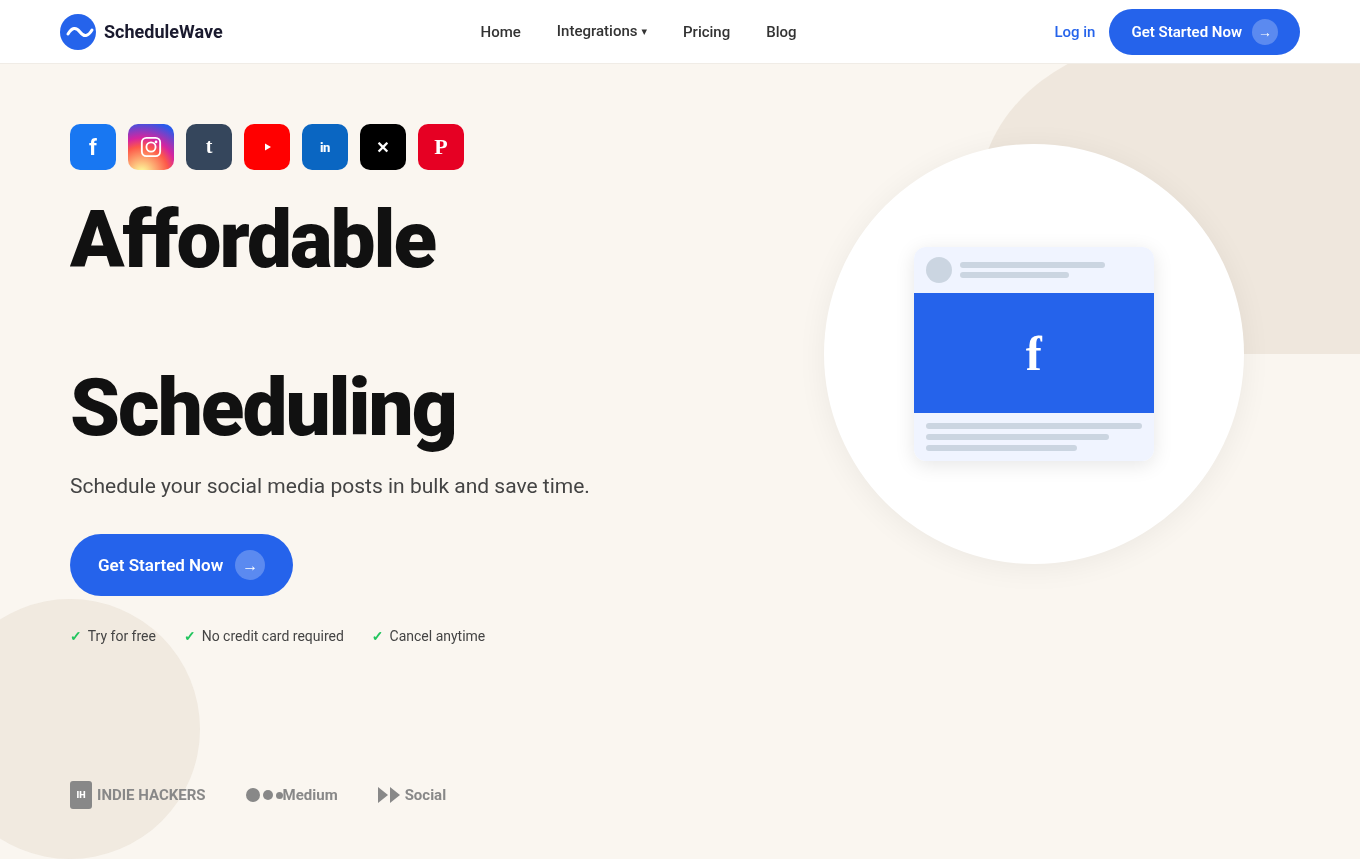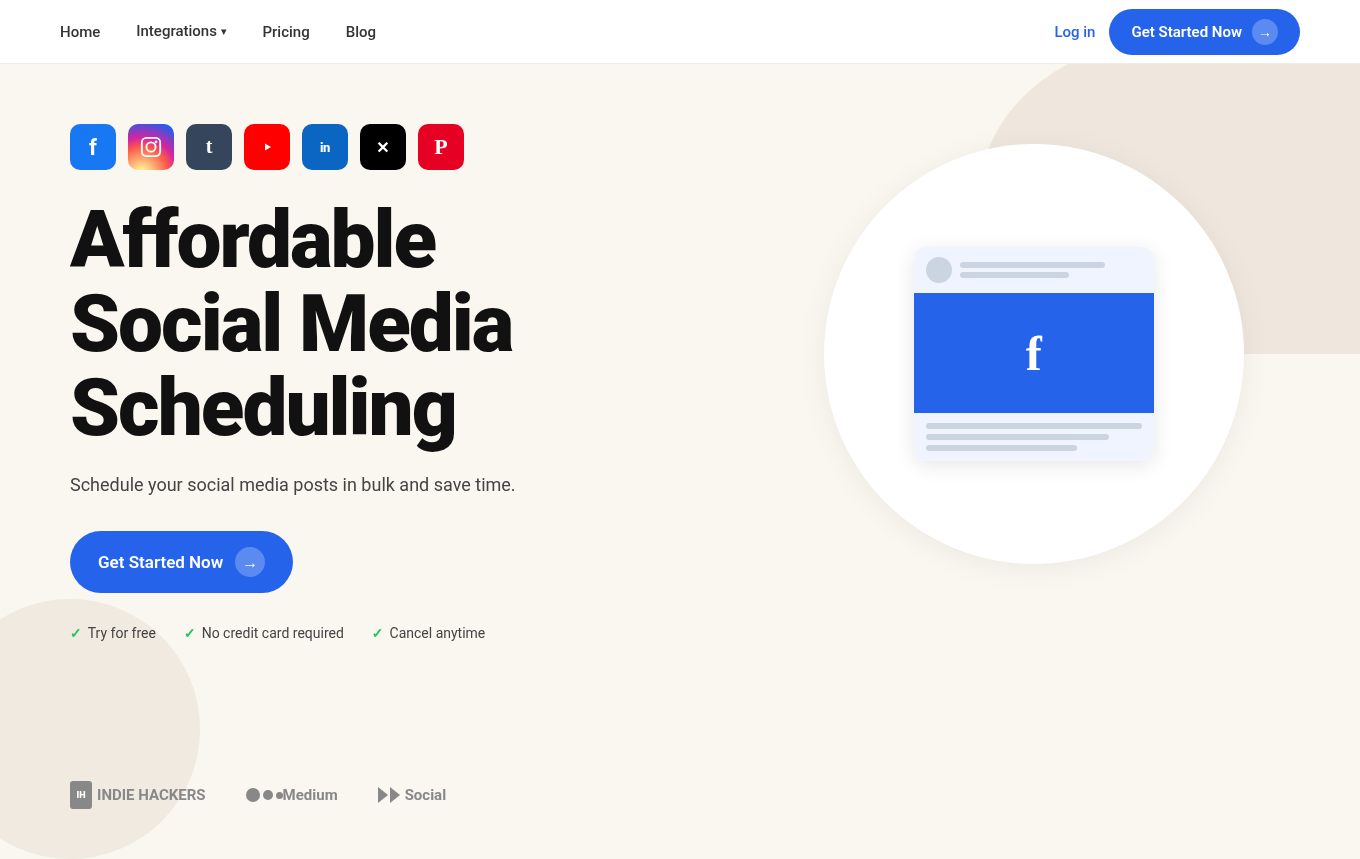--- a/index.html
+++ b/index.html
@@ -166,21 +166,21 @@
     .hero-headline {
       font-size: 80px;
       font-weight: 900;
       line-height: 1.05;
       color: #111;
       margin-bottom: 24px;
       letter-spacing: -2px;
     }
 
     .hero-sub {
-      font-size: 18px;
+      font-size: 21px;
       color: #444;
       margin-bottom: 36px;
       font-weight: 400;
     }
 
     .hero-cta {
       background: #2563eb;
       color: #fff;
       border: none;
       border-radius: 50px;
@@ -377,20 +377,27 @@
       height: 0;
       border-top: 8px solid transparent;
       border-bottom: 8px solid transparent;
       border-left: 10px solid #888;
     }
   </style>
 </head>
 <body>
 
 <nav>
+  <a href="#" class="nav-logo">
+    <svg class="logo-icon" viewBox="0 0 36 36">
+      <circle cx="18" cy="18" r="18" fill="#2563eb"></circle>
+      <path d="M8 20 Q14 10 20 18 Q26 26 32 16" stroke="#fff" stroke-width="3" fill="none" stroke-linecap="round"></path>
+    </svg>
+    <span class="logo-text">ScheduleWave</span>
+  </a>
 
   <ul class="nav-links">
     <li><a href="#">Home</a></li>
     <li>
       <a href="#" class="integrations-link">
         <span>Integrations</span>
         <span style="font-size:11px;">▾</span>
       </a>
     </li>
     <li><a href="#">Pricing</a></li>
@@ -428,21 +435,21 @@
         </svg>
       </div>
       <div class="social-icon si-linkedin" style="font-size:13px; font-weight:800; letter-spacing:-0.5px;">in</div>
       <div class="social-icon si-x" style="font-size:16px; font-weight:800;">✕</div>
       <div class="social-icon si-pinterest" style="font-size:22px; font-family: Georgia, serif; font-weight:900;">P</div>
     </div>
 
     
     <h1 class="hero-headline">
       <span>Affordable</span><br>
-      <span>Social Media</span><br>
+      <br>
       <span>Scheduling</span>
     </h1>
 
     
     <p class="hero-sub">Schedule your social media posts in bulk and save time.</p>
 
     
     <a href="#" class="hero-cta">
       <span>Get Started Now</span>
       <span class="arrow-circle">→</span>

